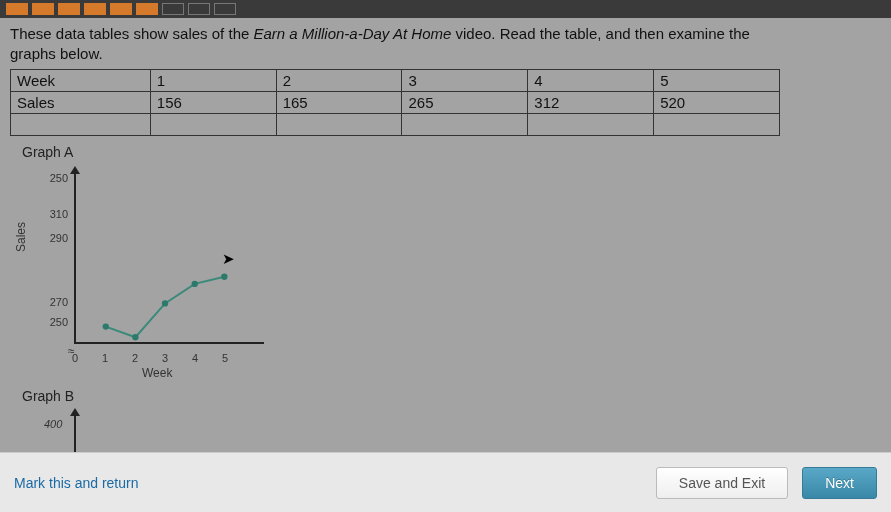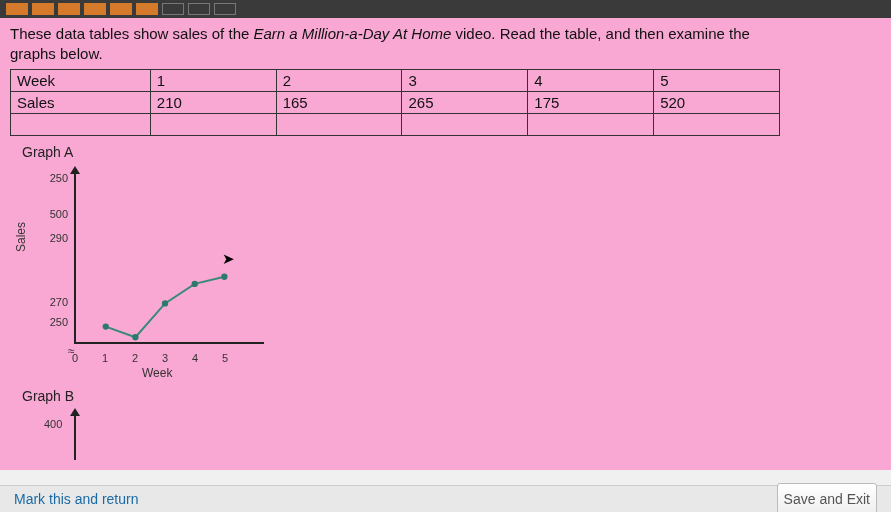--- a/index.html
+++ b/index.html
@@ -2,21 +2,21 @@
 <html><head>
   <meta charset="utf-8">
   <style>
     * { margin: 0; padding: 0; box-sizing: border-box; }
     body { font-family: Arial, sans-serif; background: #f0f0f0; width: 891px; height: 512px; overflow: hidden; position: relative; }
     
     .top-bar { height: 18px; background: #3a3a3a; display: flex; align-items: center; padding: 0 6px; gap: 4px; }
     .top-bar .box { width: 22px; height: 12px; border: 1px solid #d47a2a; background: #d47a2a; }
     .top-bar .box.empty { background: transparent; border-color: #777; }
     
-    .content { background: #f9a8d4; padding: 6px 10px 20px 10px; height: calc(100% - 60px); overflow: hidden; }
+    .content { background: #a3a3a3; padding: 6px 10px 20px 10px; height: calc(100% - 60px); overflow: hidden; }
     
     .intro { font-size: 15px; line-height: 1.35; color: #111; margin-bottom: 4px; }
     .intro .italic { font-style: italic; }
     
     table.data { border-collapse: collapse; width: 770px; margin: 4px 0 8px 0; }
     table.data td { border: 1px solid #333; padding: 2px 6px; height: 22px; font-size: 15px; color: #111; }
     table.data td.header { width: 140px; }
     table.data td.val { width: 126px; }
     
     .graph-label { font-size: 14px; color: #222; margin: 6px 0 2px 12px; }
@@ -30,24 +30,24 @@
     .arrow-up { position: absolute; left: 48px; top: 4px; width: 0; height: 0; border-left: 5px solid transparent; border-right: 5px solid transparent; border-bottom: 8px solid #222; }
     .axis-break { position: absolute; left: 46px; bottom: 24px; font-size: 12px; color: #333; letter-spacing: -2px; }
     svg.line { position: absolute; left: 0; top: 0; width: 100%; height: 100%; overflow: visible; }
     .pt { fill: #2c7a6c; }
     .ln { stroke: #3a8a7a; stroke-width: 2; fill: none; }
     
     .cursor { position: absolute; left: 222px; top: 250px; font-size: 15px; color: #000; pointer-events: none; }
     
     .graph-b-tick { font-size: 11px; color: #333; margin-left: 42px; margin-top: 2px; }
     
-    .footer { position: absolute; bottom: 0; left: 0; right: 0; height: 27px; background: #e8e8e8; border-top: 1px solid #ccc; display: flex; align-items: center; padding: 0 14px; }
+    .footer { position: absolute; bottom: 0; left: 0; right: 0; height: 60px; background: #e8e8e8; border-top: 1px solid #ccc; display: flex; align-items: center; padding: 0 14px; }
     .footer .link { color: #1a6aa5; font-size: 14px; cursor: pointer; }
     .footer .spacer { flex: 1; }
-    .footer .btn { padding: 7px 6px; margin-left: 14px; border-radius: 3px; font-size: 14px; color: #555; cursor: pointer; background: linear-gradient(#fff,#eee); border: 1px solid #bbb; }
+    .footer .btn { padding: 7px 22px; margin-left: 14px; border-radius: 3px; font-size: 14px; color: #555; cursor: pointer; background: linear-gradient(#fff,#eee); border: 1px solid #bbb; }
     .footer .btn.next { background: linear-gradient(#5aa8c8,#3a88a8); color: #fff; border: 1px solid #357a96; text-shadow: 0 -1px 0 rgba(0,0,0,.25); }
     .footer .btn.submit { background: linear-gradient(#c7c7c7,#a8a8a8); color: #fff; border: 1px solid #999; text-shadow: 0 -1px 0 rgba(0,0,0,.2); }
   </style>
 </head>
 <body>
 
 <div class="top-bar">
   <div class="box"></div>
   <div class="box"></div>
   <div class="box"></div>
@@ -71,44 +71,44 @@
         <tr>
       <td class="header">Week</td>
       <td class="val">1</td>
       <td class="val">2</td>
       <td class="val">3</td>
       <td class="val">4</td>
       <td class="val">5</td>
     </tr>
     <tr>
       <td class="header">Sales</td>
-      <td class="val">210</td>
+      <td class="val">156</td>
       <td class="val">165</td>
       <td class="val">265</td>
-      <td class="val">175</td>
+      <td class="val">312</td>
       <td class="val">520</td>
     </tr>
     <tr>
       <td class="header"></td>
       <td class="val"></td>
       <td class="val"></td>
       <td class="val"></td>
       <td class="val"></td>
       <td class="val"></td>
     </tr>
   </tbody>
     </table>
 
   <div class="graph-label">Graph A</div>
 
   <div class="chart-wrap">
     <div class="arrow-up"></div>
     <div class="ylabel">Sales</div>
     <div class="ytick" style="top:10px">250</div>
-    <div class="ytick" style="top:46px">500</div>
+    <div class="ytick" style="top:46px">310</div>
     <div class="ytick" style="top:70px">290</div>
     <div class="ytick" style="top:134px">270</div>
     <div class="ytick" style="top:154px">250</div>
     <div class="axis-break">≈</div>
 
     <div class="plot">
       <svg class="line" viewBox="0 0 190 170">
 
         <polyline class="ln" points="30,154.4 60,165.2 90,131 120,111.2 150,104"></polyline>
         <circle class="pt" cx="30" cy="154.4" r="3.2"></circle>
@@ -125,24 +125,25 @@
     <div class="xtick" style="left:137px">3</div>
     <div class="xtick" style="left:167px">4</div>
     <div class="xtick" style="left:197px">5</div>
     <div class="xlabel">Week</div>
   </div>
 
   <div class="graph-label">Graph B</div>
   <div style="position:relative; margin-left:12px; height:24px;">
     <div style="position:absolute; left:48px; top:2px; width:0;height:0;border-left:5px solid transparent;border-right:5px solid transparent;border-bottom:8px solid #222;"></div>
     <div style="position:absolute; left:52px; top:8px; bottom:-30px; border-left:2px solid #222;"></div>
-    <div class="graph-b-tick" style="position:absolute; left:-20px; top:10px;">400</div>
+    <div class="graph-b-tick" style="position:absolute; left:-20px; top:10px;font-style:italic;">400</div>
   </div>
 
 </div>
 
 <div class="cursor">➤</div>
 
 <div class="footer">
   <span class="link">Mark this and return</span>
   <span class="spacer"></span>
   <div class="btn">Save and Exit</div>
+  <div class="btn next">Next</div>
 </div>
 
 </body></html>

